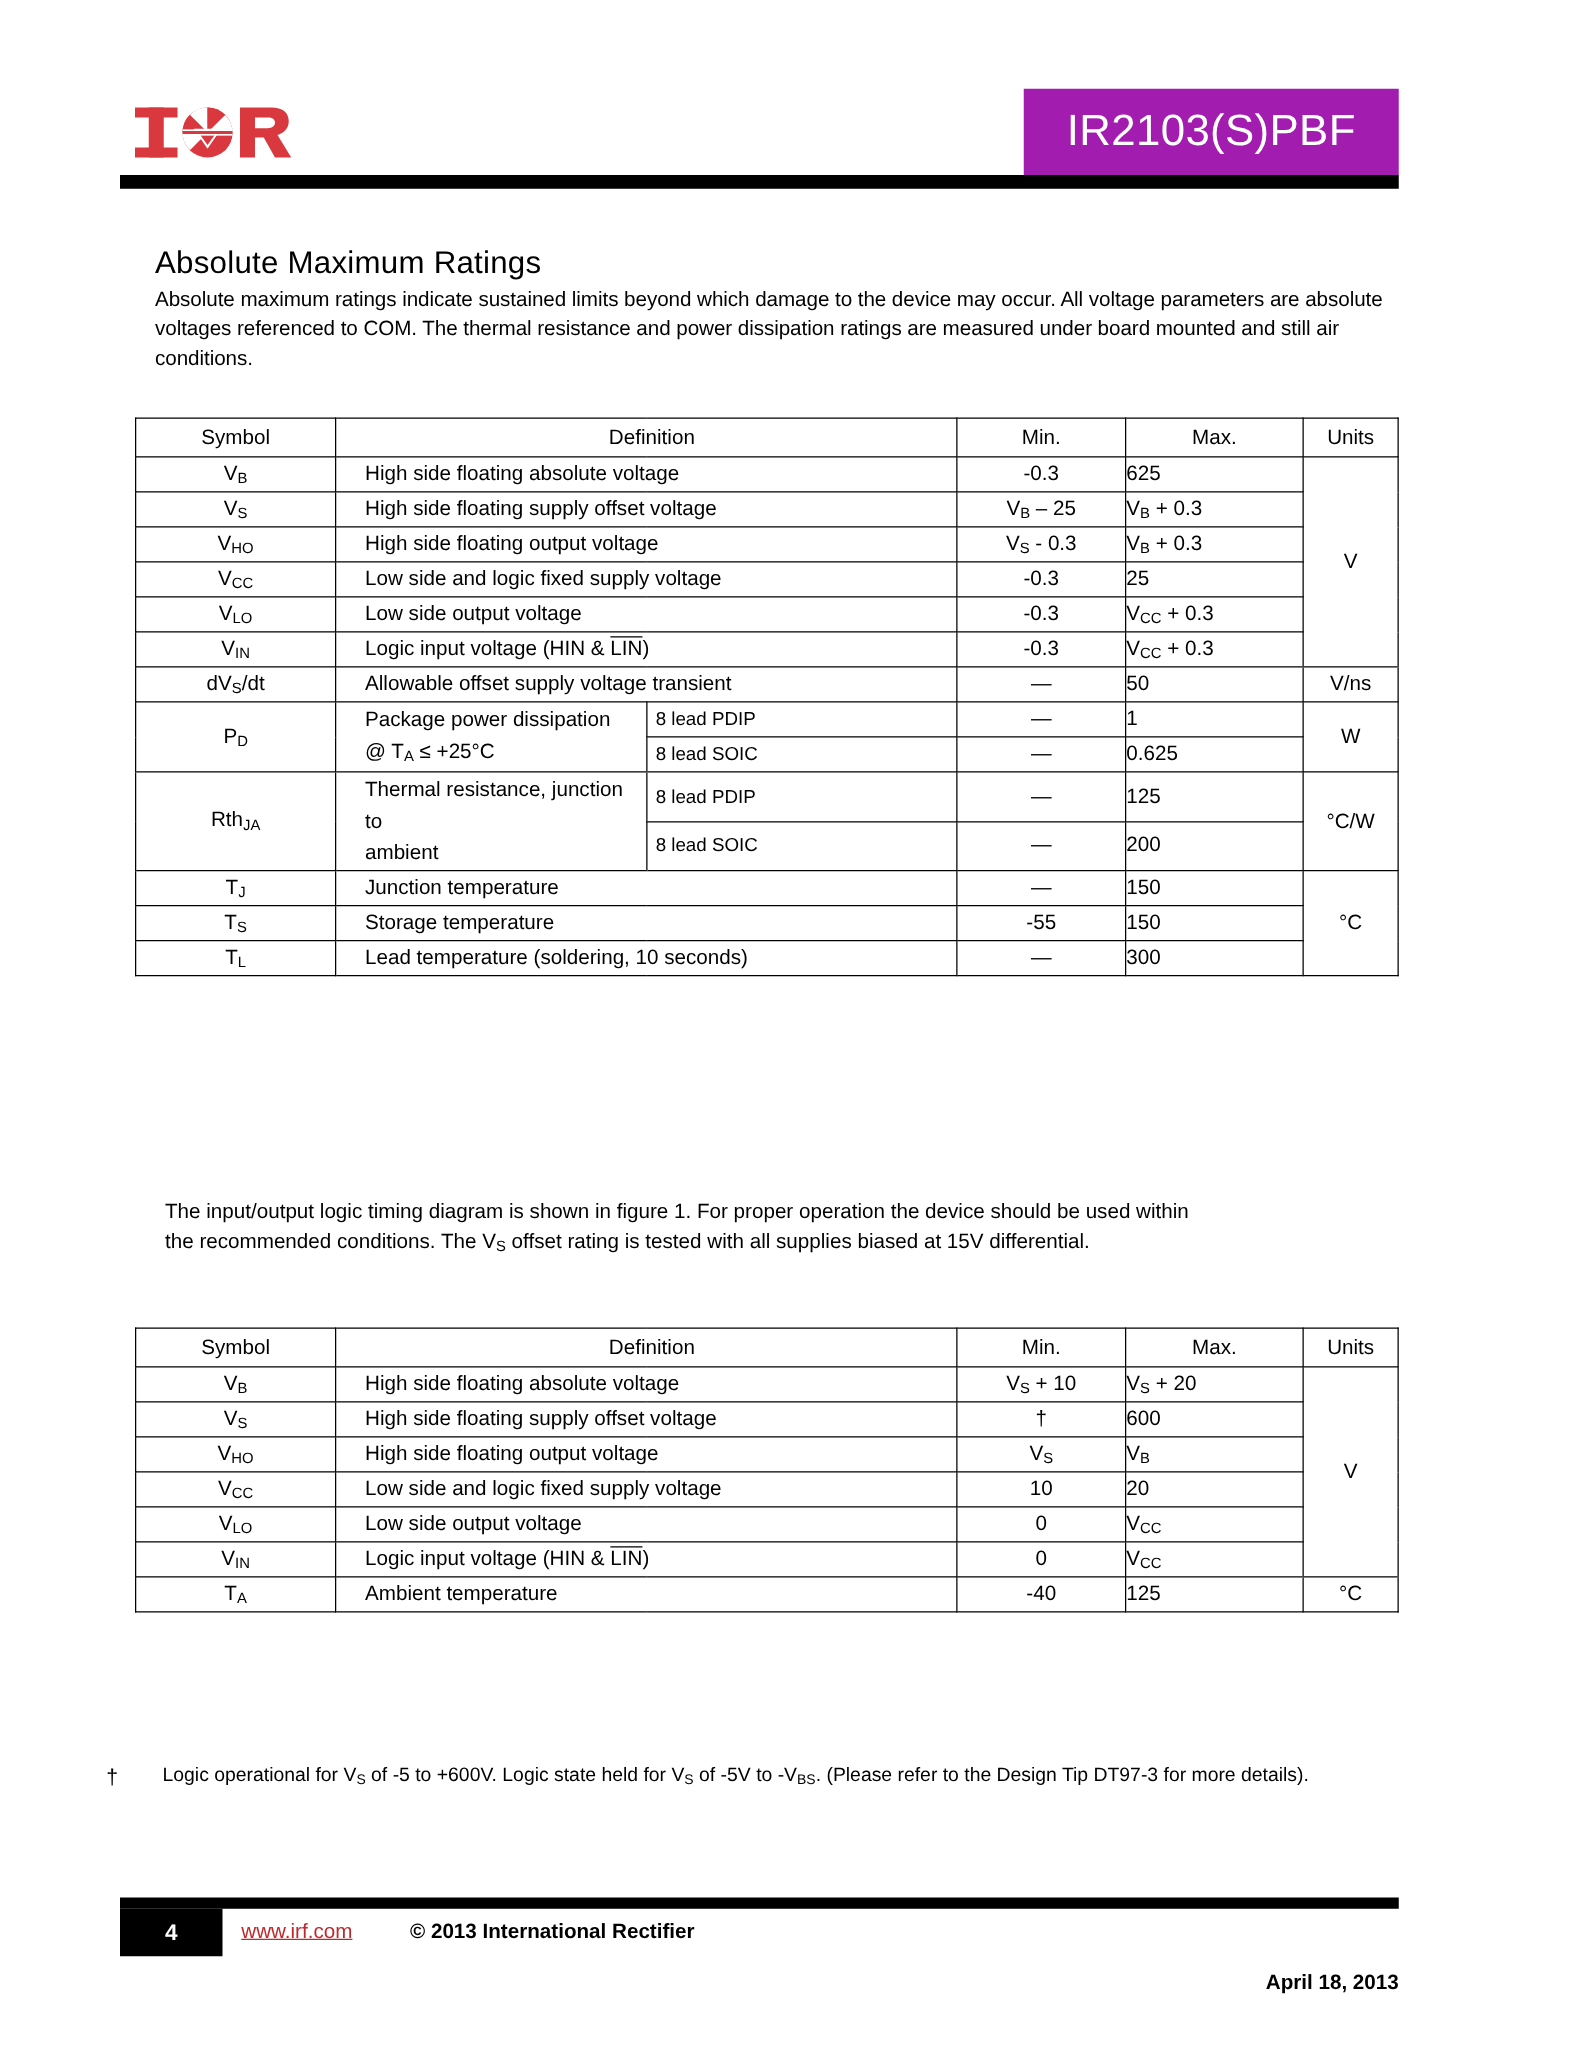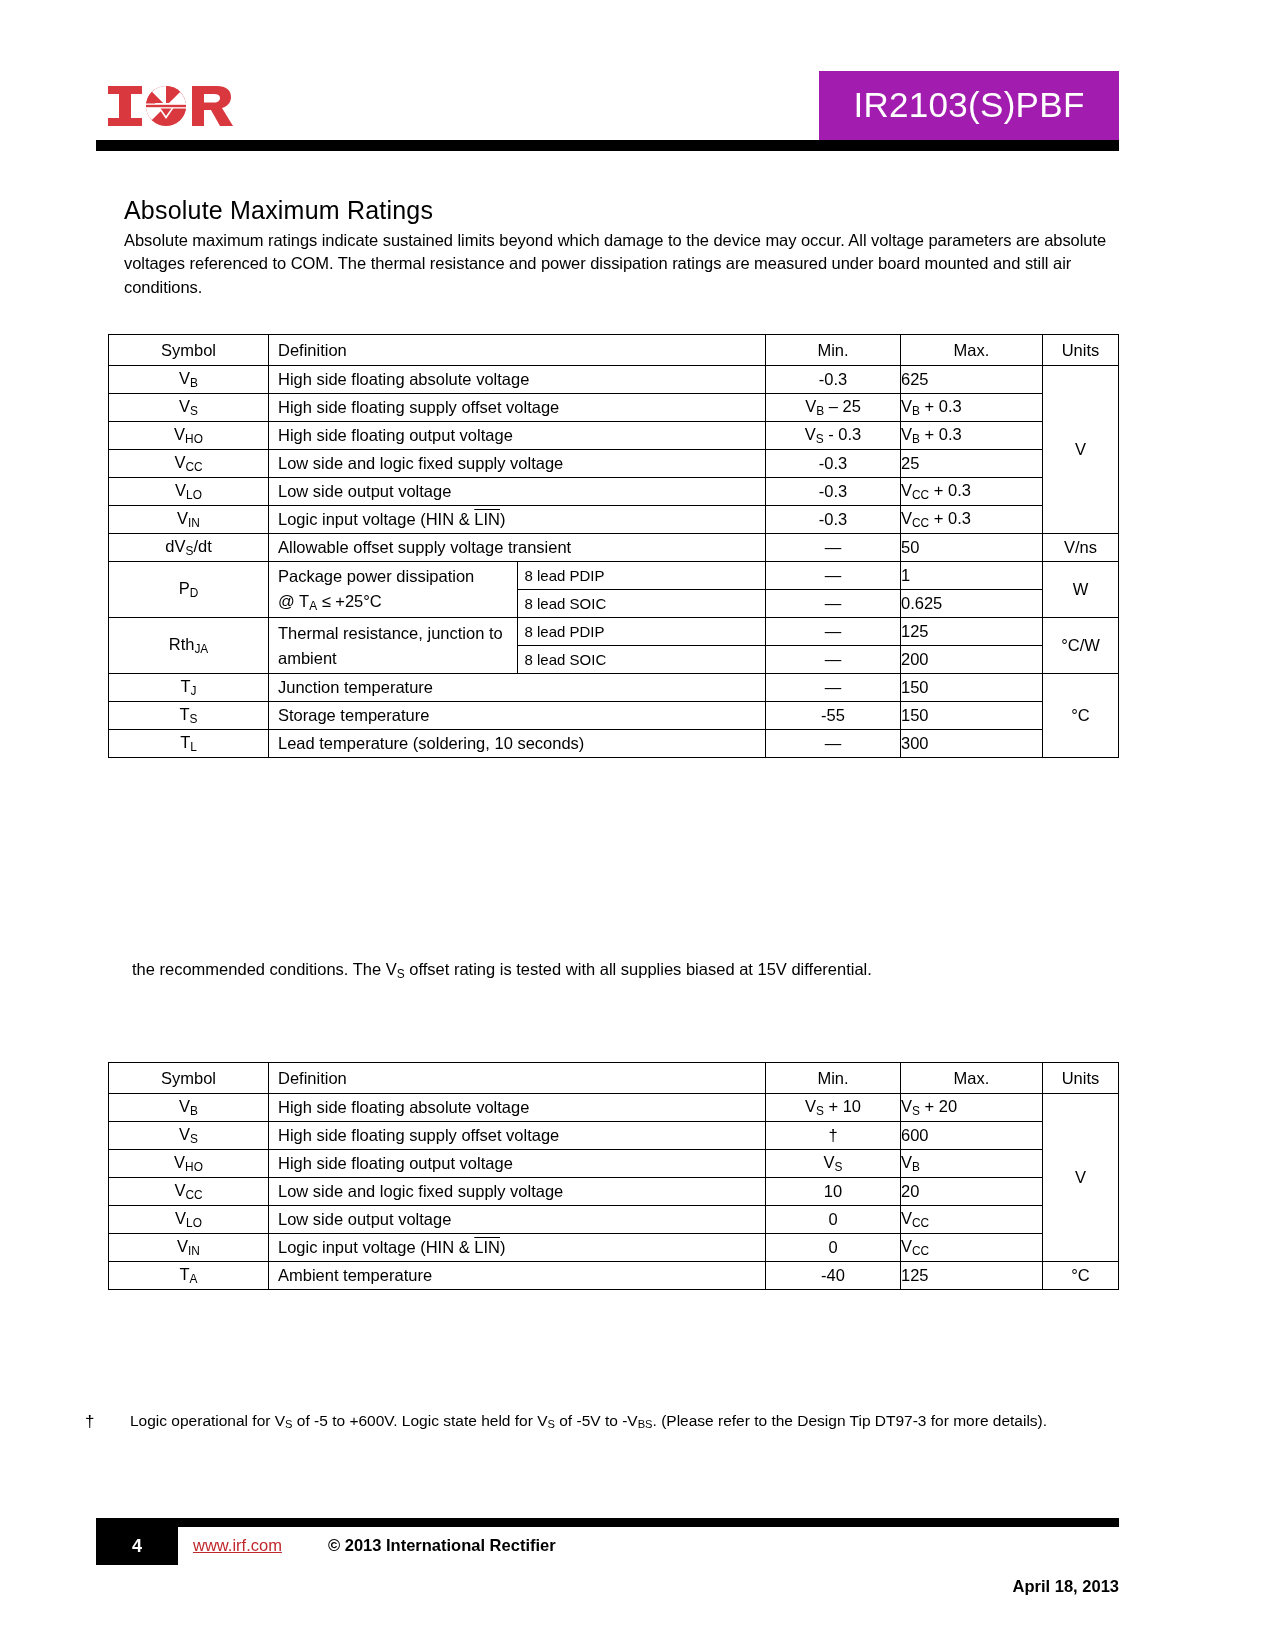--- a/index.html
+++ b/index.html
@@ -83,28 +83,28 @@
     table-layout: fixed;
   }
   table.spec td, table.spec th {
     border: 1px solid #000;
     padding: 0 0 0 0;
     font-weight: normal;
     height: 28px;
     vertical-align: middle;
   }
   table.spec .c-sym  { width: 160px; text-align: center; }
-  table.spec .c-def  { text-align: left; padding-left: 9px; }
+  table.spec .c-def  { text-align: left; padding-left: 23px; }
   table.spec .c-pkg  { width: 122px; text-align: left; padding-left: 7px; font-size: 15px; }
   table.spec .c-min  { width: 135px; text-align: center; }
   table.spec .c-max  { width: 142px; text-align: left; }
   table.spec .c-unit { width: 76px;  text-align: center; }
 
   table.spec tr.hdr td { text-align: center; height: 31px; }
-  table.spec tr.hdr td.c-def { text-align: left; padding-left: 9px; }
+  table.spec tr.hdr td.c-def { text-align: center; padding-left: 9px; }
 
   .no-bottom { border-bottom: none !important; }
   .two-line  { line-height: 1.5; padding-top: 2px; padding-bottom: 2px; }
 
   sub { font-size: 0.72em; vertical-align: -0.22em; }
   .ovl { text-decoration: overline; }
 
   
   .footnote {
     position: absolute;
@@ -332,20 +332,21 @@
     <tr>
       <td class="c-sym">T<sub>L</sub></td>
       <td class="c-def" colspan="2">Lead temperature (soldering, 10 seconds)</td>
       <td class="c-min">—</td>
       <td class="c-max">300</td>
     </tr>
   </tbody>
 </table>
 
 <div class="section" style="top:958px;">
+  <p class="sec-body2">The input/output logic timing diagram is shown in figure 1. For proper operation the device should be used within</p>
   <p class="sec-body2"><span>the recommended conditions. The V</span><sub>S</sub><span> offset rating is tested with all supplies biased at 15V differential.</span></p>
 </div>
 
 <table class="spec" style="left:108px; top:1062px; width:1011px;">
   <tbody>
     <tr class="hdr">
       <td class="c-sym">Symbol</td>
       <td class="c-def" colspan="2">Definition</td>
       <td class="c-min">Min.</td>
       <td class="c-max">Max.</td>

